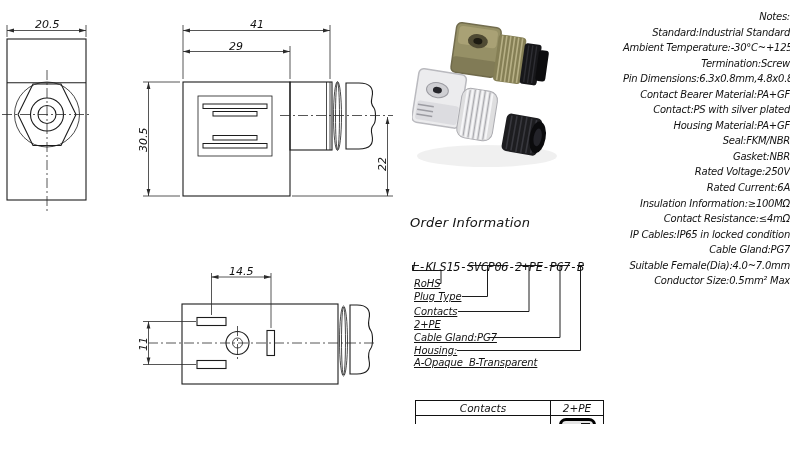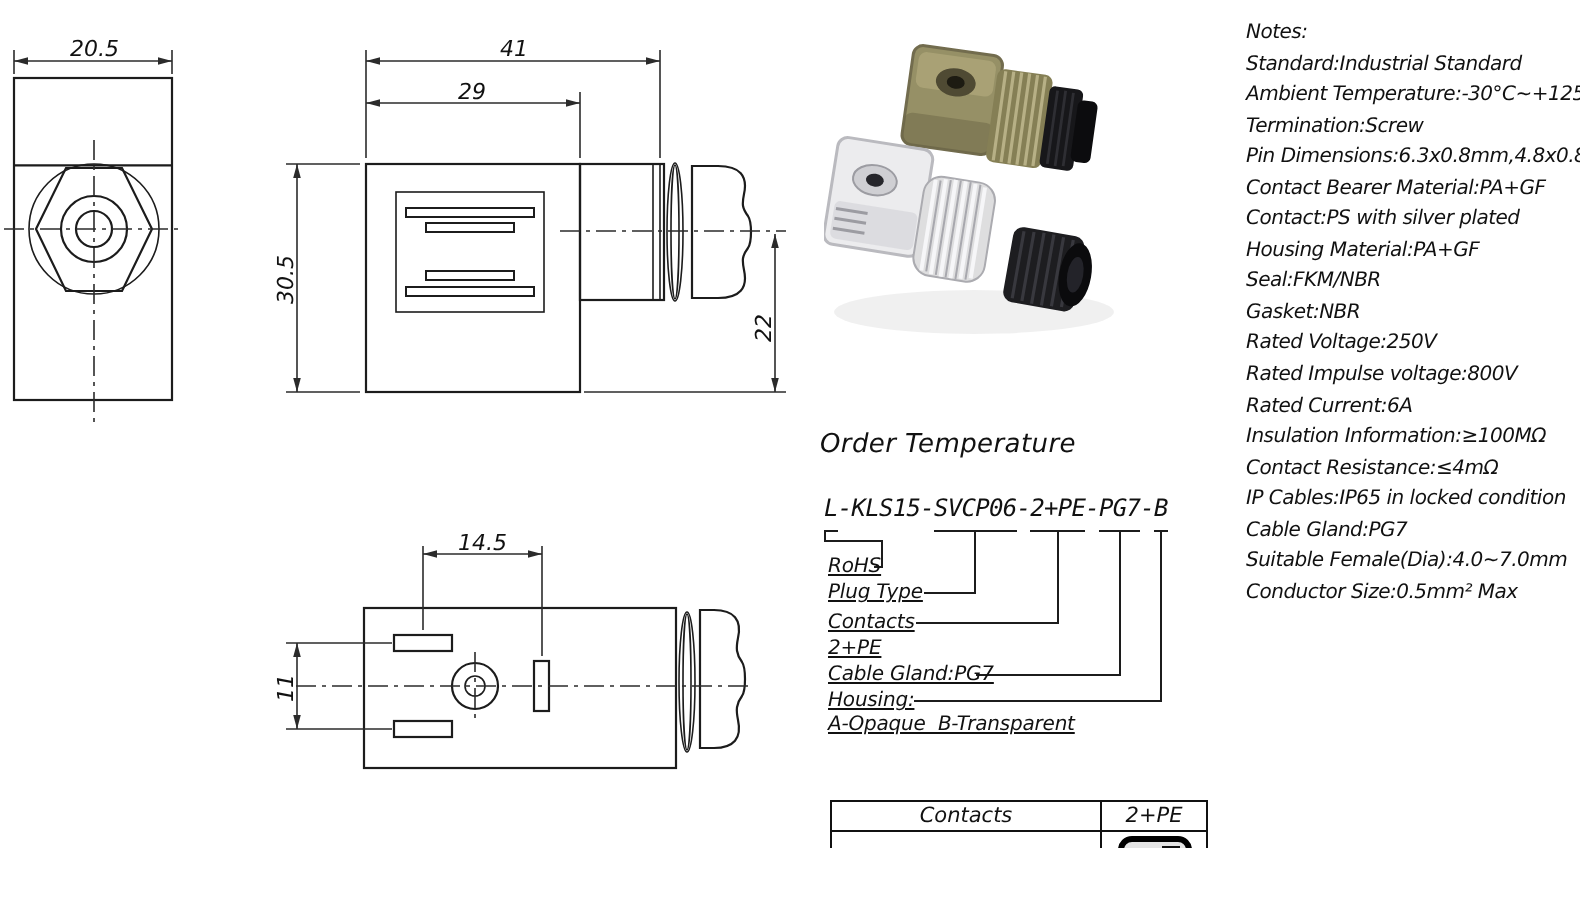--- a/index.html
+++ b/index.html
@@ -1,24 +1,24 @@
 <!DOCTYPE html>
 <html><head>
 <meta charset="utf-8">
 <style>
   html,body{margin:0;padding:0;background:#fff;}
   #canvas{position:relative;width:790px;height:424px;background:#ffffff;overflow:hidden;
-          font-family:"DejaVu Sans",sans-serif;color:#111;}
+          font-family:"DejaVu Sans",sans-serif;color:#111;text-align:right;}
   svg{display:block;}
   #drawing-layer{position:absolute;left:0;top:0;}
   #photo{position:absolute;left:412px;top:6px;}
   
   .ord-abs{position:absolute;left:410px;white-space:pre;}
   #order-title{top:215px;font:italic 13px "DejaVu Sans",sans-serif;letter-spacing:.2px;}
-  #part-number{top:247px;left:412px;font:italic 12px "DejaVu Sans Mono",monospace;letter-spacing:-0.35px;}
+  #part-number{top:260px;left:412px;font:italic 12px "DejaVu Sans Mono",monospace;letter-spacing:-0.35px;}
   .ol-label{position:absolute;left:414px;font:italic 10px "DejaVu Sans",sans-serif;
             letter-spacing:-0.1px;white-space:pre;text-decoration:underline;}
   
   #notes{position:absolute;left:623px;top:9px;width:167px;
          font:italic 10px "DejaVu Sans",sans-serif;line-height:15.55px;letter-spacing:-0.25px;}
   .note-line{white-space:nowrap;}
   
   #pin-table{position:absolute;left:415px;top:400px;width:189px;height:47px;
              border:1.5px solid #111;box-sizing:border-box;font:italic 10.5px "DejaVu Sans",sans-serif;}
   .pt-row1{display:flex;height:14.5px;border-bottom:1.3px solid #111;box-sizing:border-box;}
@@ -181,21 +181,21 @@
     </g>
 
     <g transform="rotate(10 112 128)">
       <rect x="92" y="110" width="36" height="38" rx="5" fill="#1d1d20"></rect>
       <path d="M97,112 V146 M102,111.5 V146.5 M107,111 V147 M112,111 V147 M117,111.5 V146.5 M122,112 V146" stroke="#38383e" stroke-width="1.6" fill="none"></path>
       <ellipse cx="126" cy="129" rx="8" ry="16" fill="#0b0b0d"></ellipse>
       <ellipse cx="126" cy="129" rx="4" ry="9" fill="#232329"></ellipse>
     </g>
   </svg>
 
-  <div class="ord-abs" id="order-title">Order Temperature</div>
+  <div class="ord-abs" id="order-title">Order Information</div>
   <div class="ord-abs" id="part-number">L-KLS15-SVCP06-2+PE-PG7-B</div>
 
   <div class="ol-label" style="top:278px">RoHS</div>
   <div class="ol-label" style="top:291px">Plug Type</div>
   <div class="ol-label" style="top:306px">Contacts</div>
   <div class="ol-label" style="top:319px">2+PE</div>
   <div class="ol-label" style="top:332px">Cable Gland:PG7</div>
   <div class="ol-label" style="top:345px">Housing:</div>
   <div class="ol-label" style="top:357px">A-Opaque  B-Transparent</div>
 
@@ -205,21 +205,20 @@
         <div class="note-line">Standard:Industrial Standard</div>
         <div class="note-line">Ambient Temperature:-30°C~+125°C</div>
         <div class="note-line">Termination:Screw</div>
         <div class="note-line">Pin Dimensions:6.3x0.8mm,4.8x0.8mm</div>
         <div class="note-line">Contact Bearer Material:PA+GF</div>
         <div class="note-line">Contact:PS with silver plated</div>
         <div class="note-line">Housing Material:PA+GF</div>
         <div class="note-line">Seal:FKM/NBR</div>
         <div class="note-line">Gasket:NBR</div>
         <div class="note-line">Rated Voltage:250V</div>
-        <div class="note-line">Rated Impulse voltage:800V</div>
         <div class="note-line">Rated Current:6A</div>
         <div class="note-line">Insulation Information:≥100MΩ</div>
         <div class="note-line">Contact Resistance:≤4mΩ</div>
         <div class="note-line">IP Cables:IP65 in locked condition</div>
         <div class="note-line">Cable Gland:PG7</div>
         <div class="note-line">Suitable Female(Dia):4.0~7.0mm</div>
         <div class="note-line">Conductor Size:0.5mm² Max</div>
       </div>
   </div>
 

